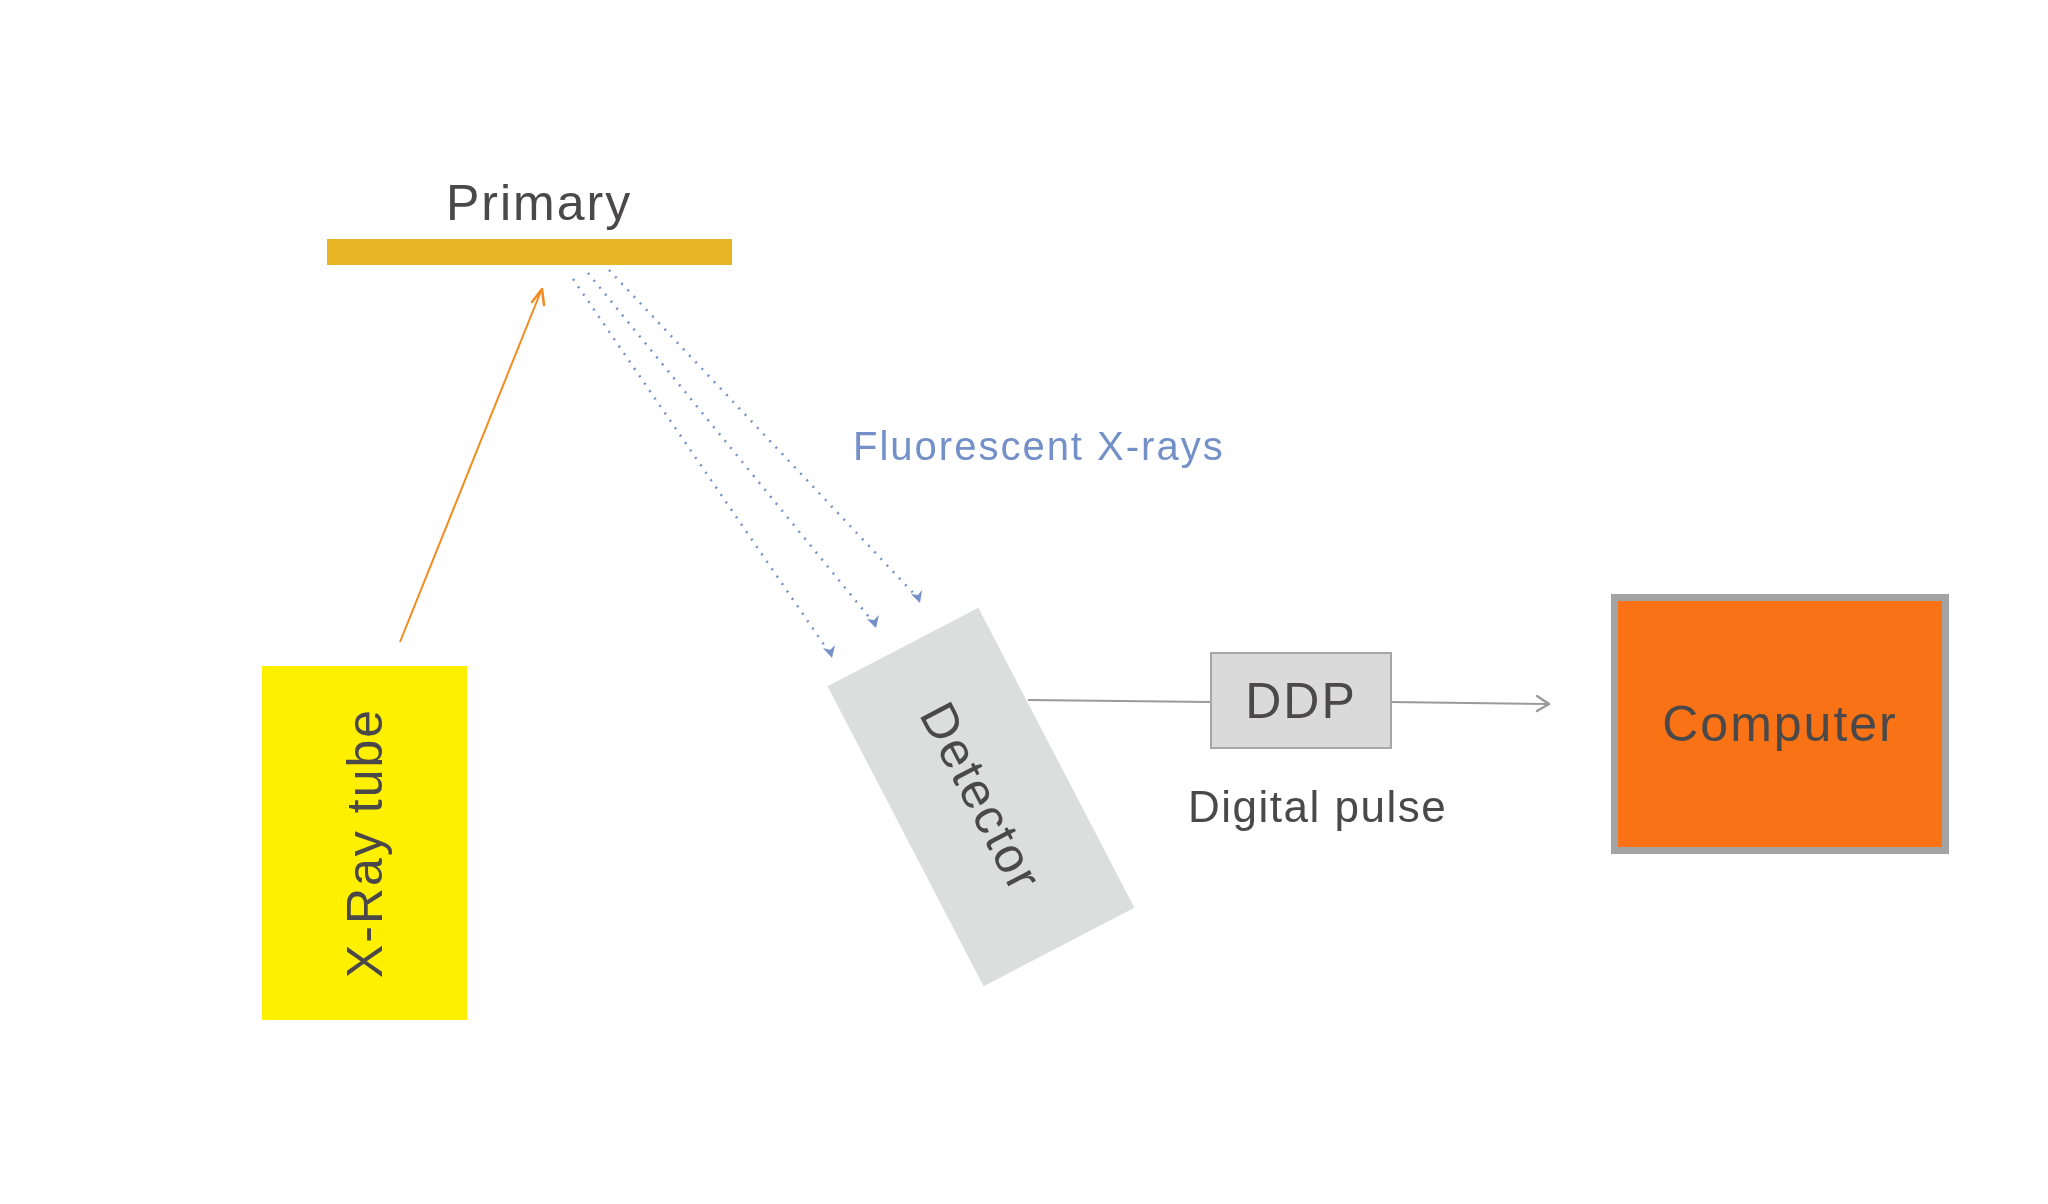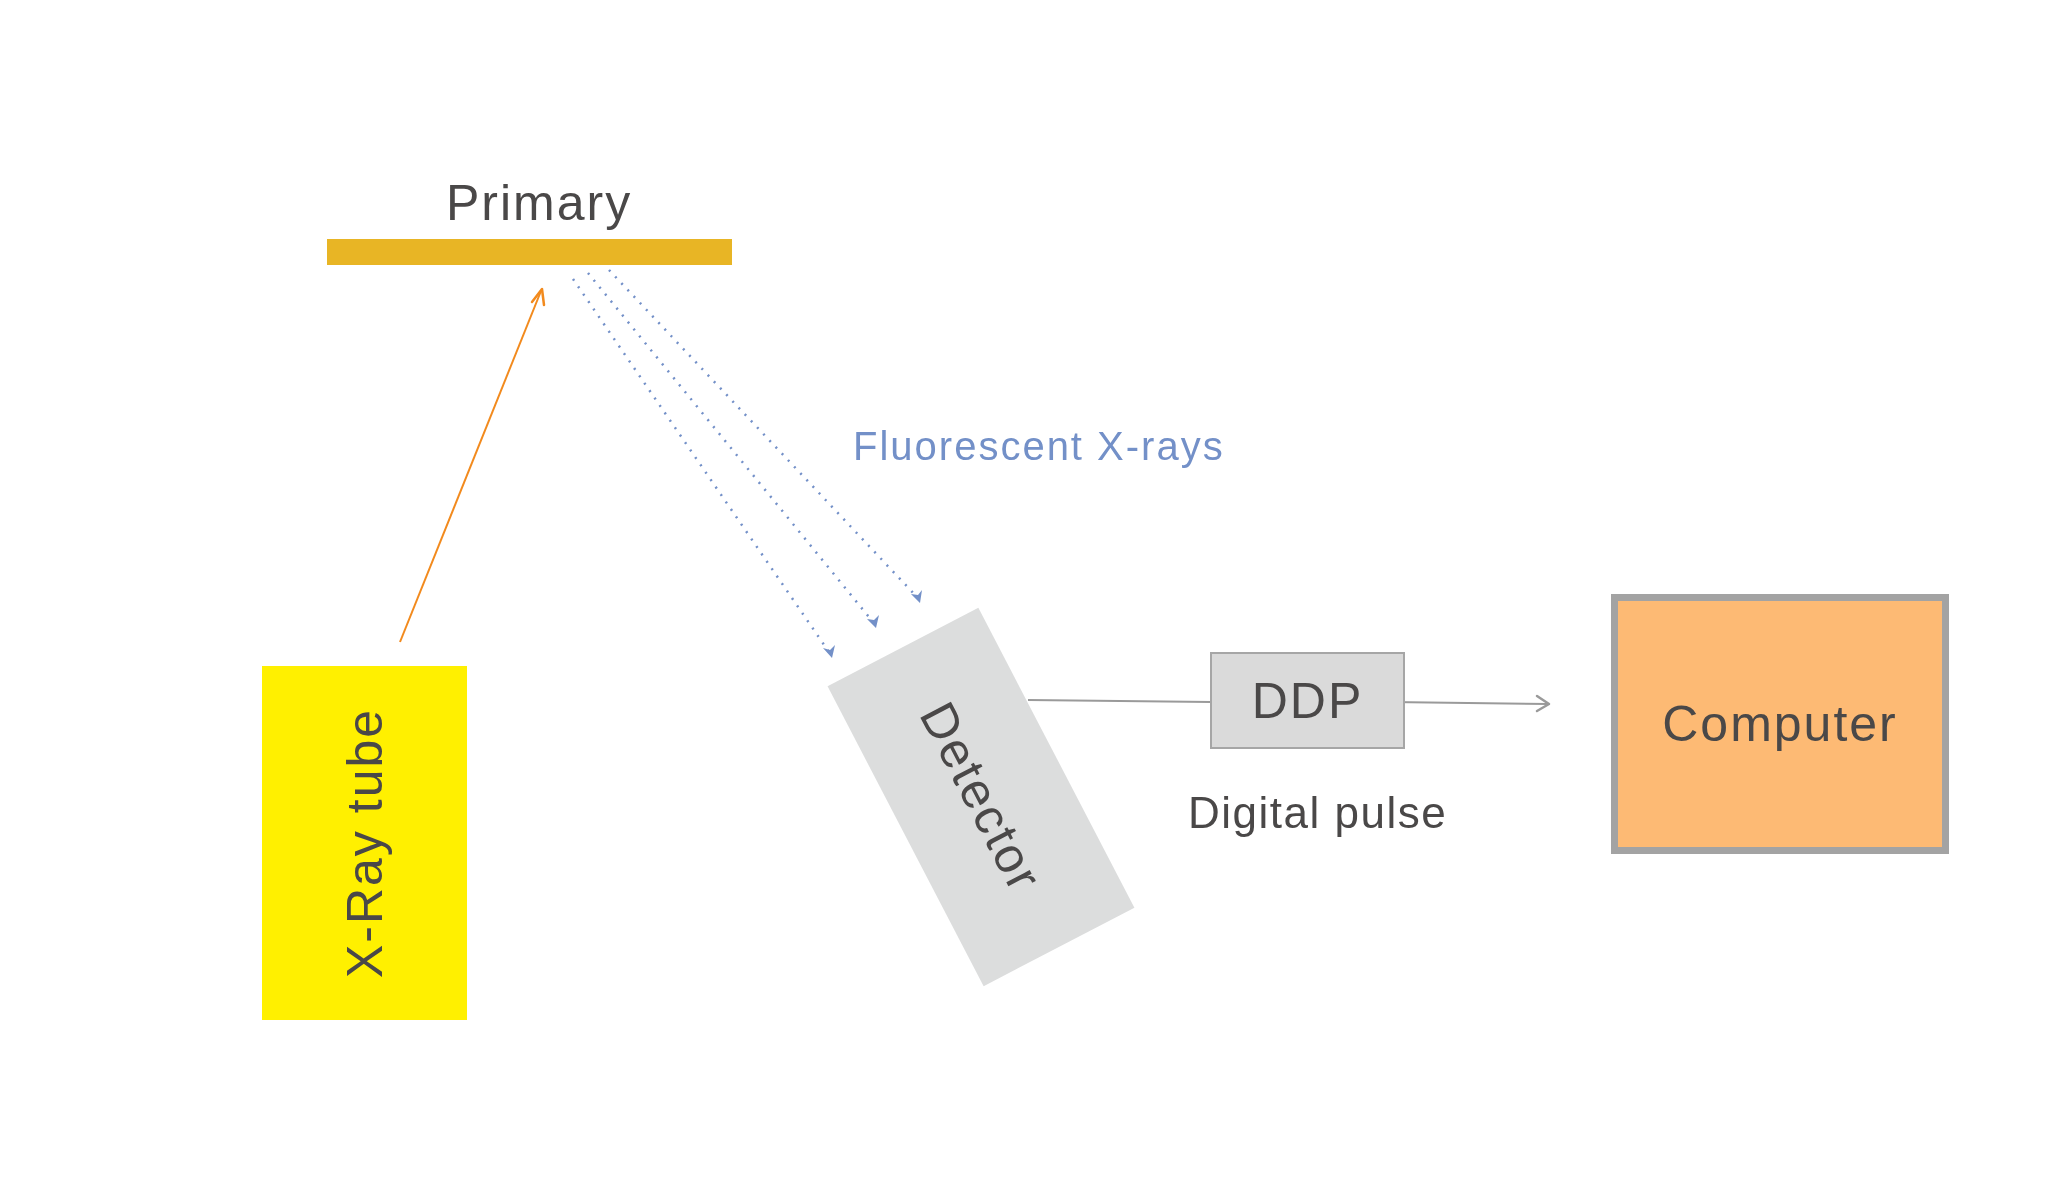--- a/index.html
+++ b/index.html
@@ -4,33 +4,33 @@
 <style>
   html, body { margin:0; padding:0; background:#ffffff; }
   body { width:2048px; height:1204px; position:relative; overflow:hidden;
          font-family:"Liberation Sans", sans-serif; }
   #stage { position:absolute; left:0; top:0; width:2048px; height:1204px; }
   .lbl { position:absolute; white-space:nowrap; letter-spacing:2px; }
   .sample-label { left:446px; top:174px; font-size:50px; color:#4a4848; }
   .primary-label { left:76px; top:424px; font-size:50px; color:#F28A1D; }
   .fluor-label { left:853px; top:424px; font-size:40px; color:#7390C8; }
   .ddp-desc { left:1188px; top:780px; font-size:44px; color:#4a4848; line-height:53px; letter-spacing:1.5px; }
-  .ddp-desc span { display:block;margin-top:6px; }
+  .ddp-desc span { display:block; }
   .box { position:absolute; }
   .sample-bar { left:327px; top:239px; width:405px; height:26px; }
   .tube { left:262px; top:666px; width:205px; height:354px; }
   .tube-text { position:absolute; left:50%; top:50%; transform:translate(-50%,-50%) rotate(-90deg);
                font-size:50px; color:#4a4848; white-space:nowrap; letter-spacing:2px; }
   .detector { left:896px; top:628px; width:170px; height:338px; transform:rotate(-27.5deg); transform-origin:center center; }
   .detector-text { position:absolute; left:50%; top:50%; transform:translate(-50%,-50%) rotate(90deg);
                    font-size:50px; color:#4a4848; white-space:nowrap; letter-spacing:2px; }
-  .ddp { left:1210px; top:652px; width:178px; height:93px; border:2px solid #A6A6A6;padding-left:13px; }
+  .ddp { left:1210px; top:652px; width:178px; height:93px; border:2px solid #A6A6A6; }
   .ddp-text { position:absolute; left:0; right:0; top:50%; transform:translateY(-50%); text-align:center;
               font-size:50px; color:#4a4848; letter-spacing:2px; }
-  .computer { left:1611px; top:594px; width:324px; height:246px; border:7px solid #A3A3A3; background:#fdba74; }
+  .computer { left:1611px; top:594px; width:324px; height:246px; border:7px solid #A3A3A3; background:#f97316; }
   .computer-text { position:absolute; left:0; right:0; top:50%; transform:translateY(-50%); text-align:center;
                    font-size:50px; color:#4a4848; letter-spacing:2px; }
   svg.overlay { position:absolute; left:0; top:0; }
 </style>
 </head>
 <body>
 
 <div id="stage">
 
   <div class="lbl sample-label">Primary</div>

